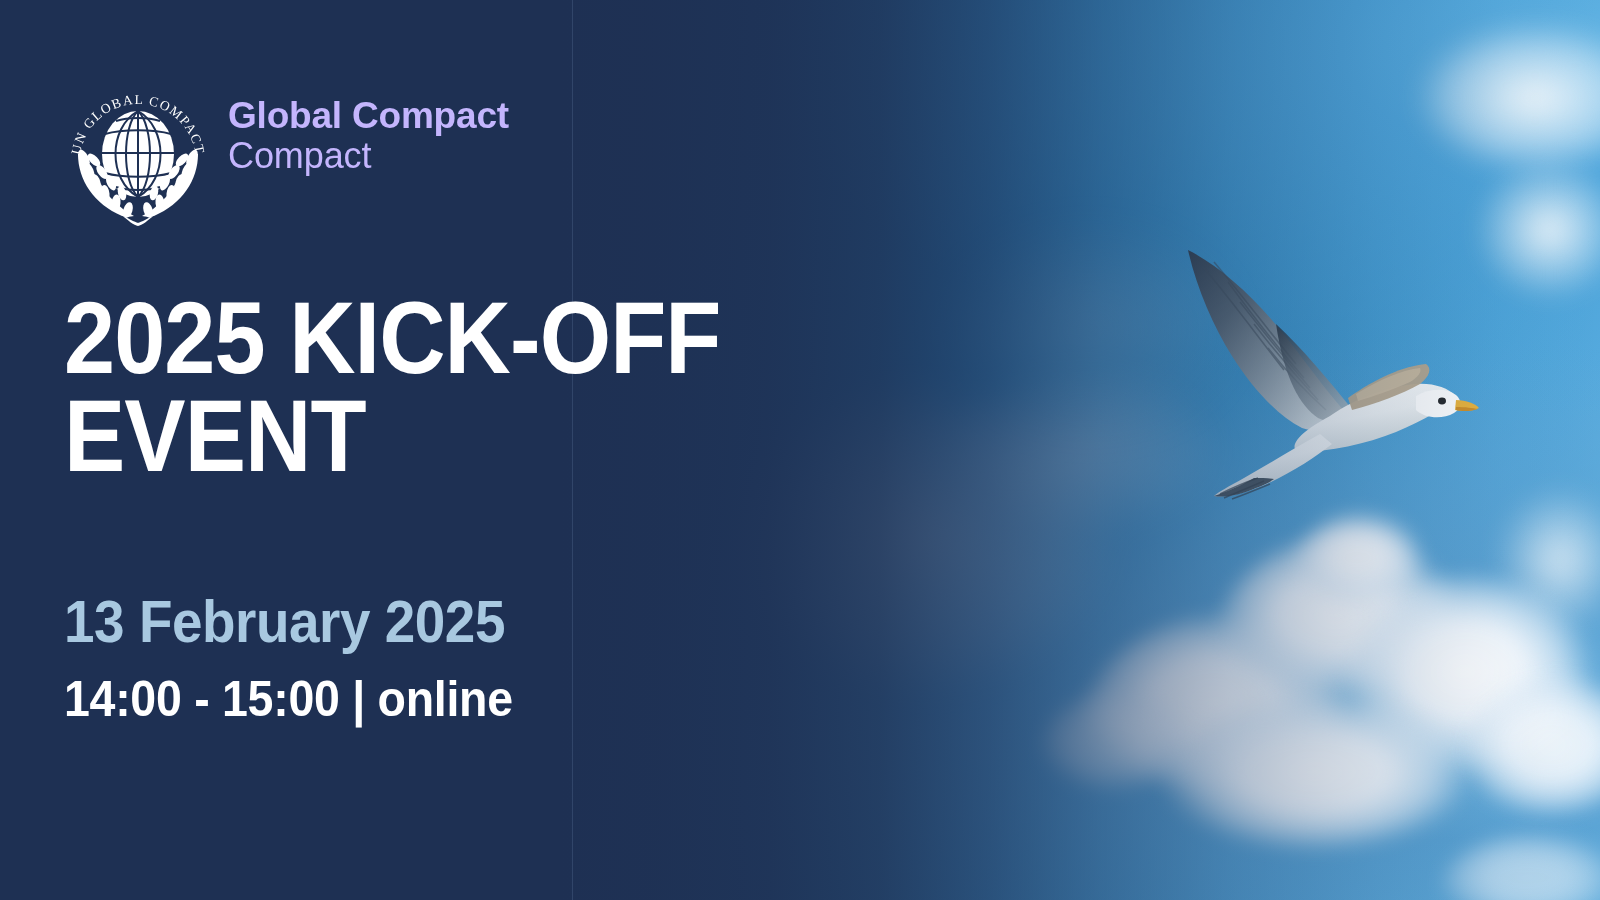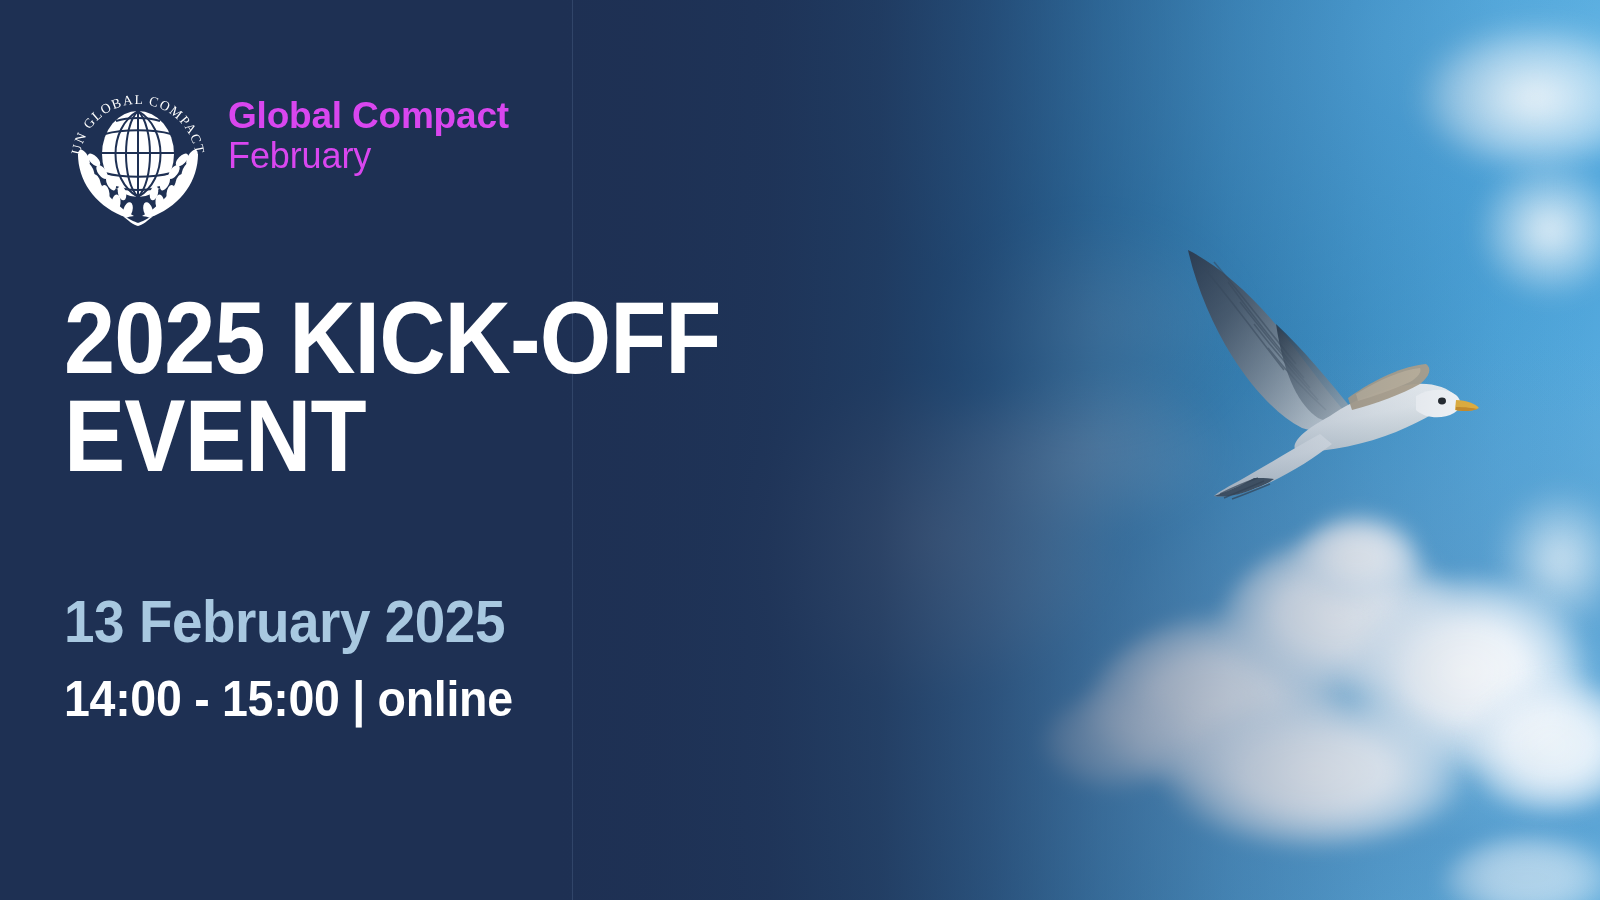--- a/index.html
+++ b/index.html
@@ -114,21 +114,21 @@
   .content { position:absolute; inset:0; }
 
   
   .logo-block {
     position:absolute; left:64px; top:76px;
     display:flex; align-items:flex-start; gap:16px;
   }
   .logo-mark { width:148px; height:150px; flex:0 0 auto; }
   .logo-mark svg { display:block; width:148px; height:150px; }
 
-  .logo-text { padding-top:20px; color:#d946ef; }
+  .logo-text { padding-top:20px; color:#c4b5fd; }
   .logo-l1 {
     font-size:37px; font-weight:700; line-height:1.06;
     letter-spacing:-.2px; white-space:nowrap;
   }
   .logo-l2, .logo-l3 {
     font-size:36px; font-weight:300; line-height:1.10;
     letter-spacing:-.1px; white-space:nowrap;
   }
   .logo-l2 { margin-top:1px; }
 
@@ -342,21 +342,21 @@
             </g>
 
             <path d="M58 139 C 66 144, 74 147, 74 147 C 74 147, 82 144, 90 139
                      C 84 145, 78 149, 74 150 C 70 149, 64 145, 58 139 Z"></path>
           </g>
         </svg>
       </div>
 
       <div class="logo-text">
         <div class="logo-l1">Global Compact</div>
-        <div class="logo-l2">February</div>
+        <div class="logo-l2">Compact</div>
       </div>
     </div>
 
     <div class="headline">2025 KICK-OFF
 EVENT</div>
 
     <div class="date-line">13 February 2025</div>
 
     <div class="time-line">14:00 - 15:00 | online</div>
 

